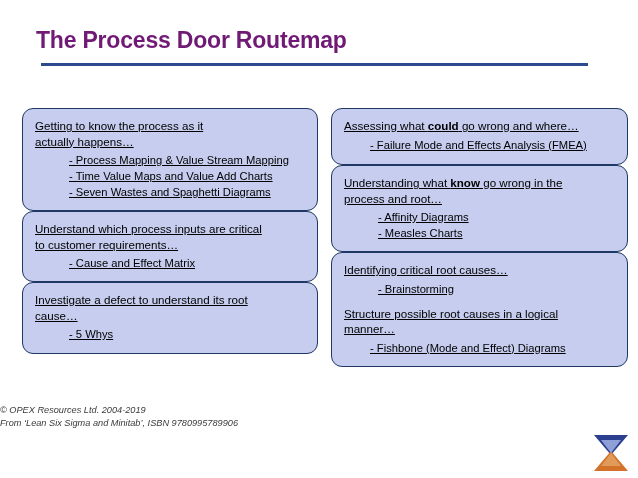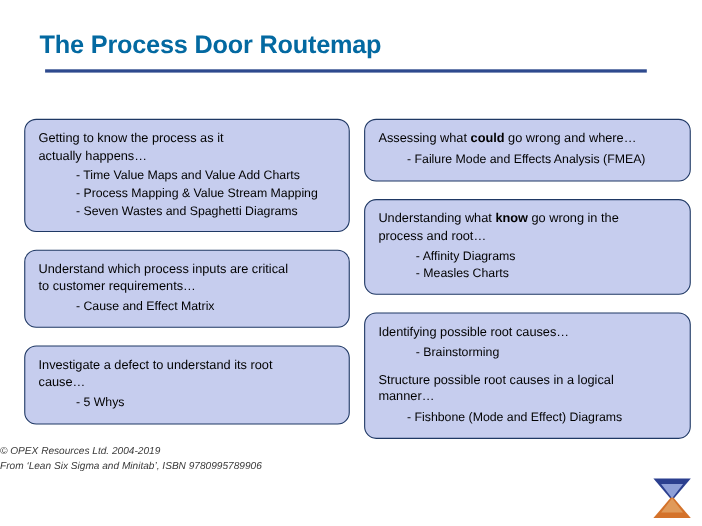--- a/index.html
+++ b/index.html
@@ -17,21 +17,21 @@
   }
 
   
   .slide-title {
     position: absolute;
     left: 36px;
     top: 27px;
     font-size: 23px;
     font-weight: bold;
     letter-spacing: -0.2px;
-    color: #0369a1;
+    color: #701a75;
     white-space: nowrap;
   }
   .title-rule {
     position: absolute;
     left: 41px;
     top: 63px;
     width: 547px;
     height: 3px;
     background: #2e4a8e;
   }
@@ -44,21 +44,21 @@
   .col-left  { left: 22px;  width: 296px; }
   .col-right { left: 331px; width: 297px; }
 
   
   .box {
     box-sizing: border-box;
     background: #c6cdee;
     border: 1.2px solid #1f3864;
     border-radius: 11px;
     padding: 9px 12px 10px 12px;
-    margin-bottom: 16px;
+    text-decoration: underline;
   }
   .box-head {
     font-size: 11.6px;
     line-height: 15.5px;
     color: #000;
   }
   .box-head b { font-weight: bold; }
   .box-list {
     margin: 3px 0 0 0;
     padding: 0;
@@ -110,22 +110,22 @@
 <div class="title-rule"></div>
 
 <div class="col col-left">
 
   <div class="box h1">
     <div class="box-head">
       <span>Getting to know the process as it</span><br>
       <span>actually happens…</span>
     </div>
     <ul class="box-list">
+      <li>- Process Mapping &amp; Value Stream Mapping</li>
       <li>- Time Value Maps and Value Add Charts</li>
-      <li>- Process Mapping &amp; Value Stream Mapping</li>
       <li>- Seven Wastes and Spaghetti Diagrams</li>
     </ul>
   </div>
 
   <div class="box h2">
     <div class="box-head">
       <span>Understand which process inputs are critical</span><br>
       <span>to customer requirements…</span>
     </div>
     <ul class="box-list">
@@ -162,21 +162,21 @@
       <span>process and root…</span>
     </div>
     <ul class="box-list">
       <li>- Affinity Diagrams</li>
       <li>- Measles Charts</li>
     </ul>
   </div>
 
   <div class="box r3">
     <div class="box-head">
-      <span>Identifying possible root causes…</span>
+      <span>Identifying critical root causes…</span>
     </div>
     <ul class="box-list">
       <li>- Brainstorming</li>
     </ul>
     <div class="box-head box-sub">
       <span>Structure possible root causes in a logical</span><br>
       <span>manner…</span>
     </div>
     <ul class="box-list indent-sm">
       <li>- Fishbone (Mode and Effect) Diagrams</li>

